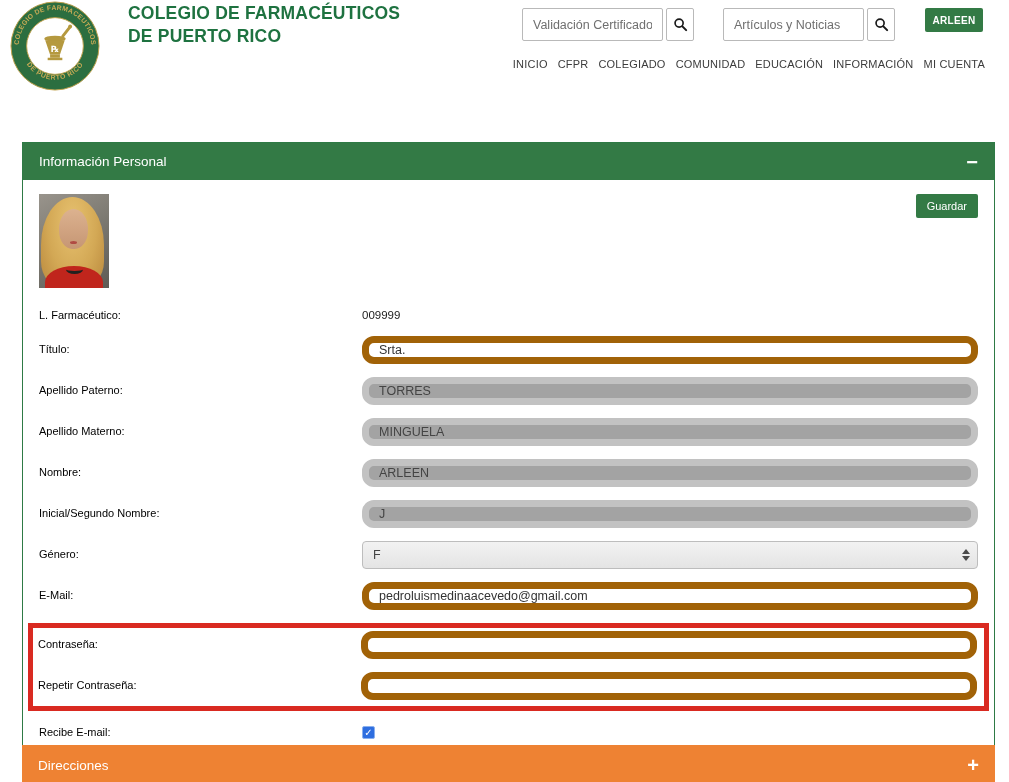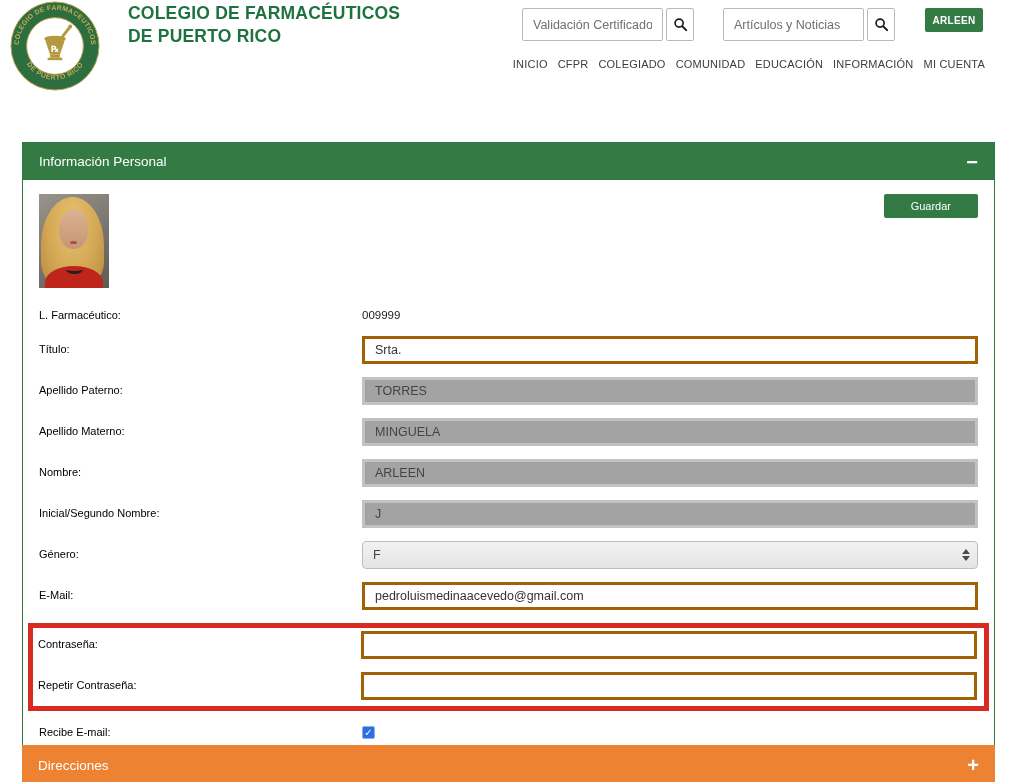--- a/index.html
+++ b/index.html
@@ -18,36 +18,36 @@
   .search-btn { width:28px; height:33px; margin-left:3px; background:#fff; border:1px solid #b9b9b9; border-radius:2px; display:flex; align-items:center; justify-content:center; cursor:pointer; }
   .logout-btn { position:absolute; left:925px; top:8px; width:58px; height:24px; background:#337a45; color:#fff; border:none; border-radius:2px; font-size:10px; font-weight:bold; font-family:inherit; letter-spacing:0.3px; cursor:pointer; }
   .main-nav { position:absolute; top:58px; right:24px; display:flex; gap:10px; }
   .main-nav a { font-size:11px; color:#3c3c3c; text-decoration:none; letter-spacing:0.2px; }
 
   
   .panel { position:absolute; left:22px; top:142px; width:973px; height:613px; border:1px solid #2e7a45; background:#fff; }
   .panel-head { height:37px; background:#337a45; color:#fff; display:flex; align-items:center; justify-content:space-between; padding:0 16px; font-size:13.5px; cursor:pointer; }
   .panel-head .toggle { font-size:20px; font-weight:bold; line-height:20px; }
   .panel-body { padding:14px 16px 10px; }
-  .save-btn { float:right; background:#337a45; color:#fff; border:none; border-radius:2px; font-size:11px; font-family:inherit; padding:6px 27px; cursor:pointer; }
+  .save-btn { float:right; background:#337a45; color:#fff; border:none; border-radius:2px; font-size:11px; font-family:inherit; padding:6px 11px; cursor:pointer; }
 
   
   .photo { position:relative; width:70px; height:94px; overflow:hidden; margin-bottom:14px; background:linear-gradient(150deg,#99948c 0%,#7d7a72 45%,#5d5b55 100%); }
   .photo .hair { position:absolute; left:2px; top:3px; width:63px; height:92px; background:radial-gradient(ellipse at 50% 28%,#e7c270 0%,#d3a855 55%,#b8873c 100%); border-radius:50% 50% 38% 38% / 52% 52% 30% 30%; }
   .photo .face { position:absolute; left:20px; top:15px; width:29px; height:40px; background:linear-gradient(180deg,#dcb28f,#c69674); border-radius:50% 50% 46% 46%; }
   .photo .lips { position:absolute; left:31px; top:47px; width:7px; height:3px; background:#b04b43; border-radius:50%; }
   .photo .shirt { position:absolute; left:6px; bottom:0; width:58px; height:22px; background:#c0251c; border-radius:55% 55% 0 0 / 80% 80% 0 0; }
   .photo .necklace { position:absolute; left:27px; bottom:14px; width:17px; height:9px; border-bottom:3px solid #22211f; border-radius:50%; }
 
   
   .form-row { display:flex; margin-bottom:13px; }
   .form-label { width:323px; flex:0 0 323px; font-size:11px; font-weight:normal; color:#000; padding-top:7px; }
   .form-control { flex:1; position:relative; }
   .static-value { display:inline-block; font-size:11.5px; color:#1a1a1a; padding-top:7px; }
-  .tbox { width:100%; height:28px; border:3px solid #a16207; border-radius:0; padding:0 10px; font-size:12.5px; color:#333; font-family:inherit; background:#fff; }
+  .tbox { width:100%; height:28px; border:7px solid #a16207; border-radius:12px; padding:0 10px; font-size:12.5px; color:#333; font-family:inherit; background:#fff; }
   .tbox.gray { background:#a3a3a3; border-color:#c2c2c2; color:#444; }
   .selectbox { display:flex; align-items:center; width:100%; height:28px; border:1px solid #bdbdbd; border-radius:4px; padding:0 22px 0 10px; font-size:12.5px; color:#444; background:linear-gradient(180deg,#f2f2f2,#e4e4e4); position:relative; cursor:pointer; }
   .stepper { position:absolute; right:7px; top:50%; transform:translateY(-50%); display:flex; flex-direction:column; gap:2px; }
   .stepper .up { width:0; height:0; border-left:4px solid transparent; border-right:4px solid transparent; border-bottom:5px solid #4a4a4a; }
   .stepper .down { width:0; height:0; border-left:4px solid transparent; border-right:4px solid transparent; border-top:5px solid #4a4a4a; }
 
   .highlight-box { border:5px solid #d92a21; margin:0 -11px 8px; padding:3px 7px 6px 5px; }
   .highlight-box .form-row:last-child { margin-bottom:0; }
 
   .checkbox { display:inline-block; width:13px; height:13px; background:#2e6ee0; border:1px solid #8ab0ee; border-radius:2px; color:#fff; font-size:10px; line-height:12px; text-align:center; margin-top:7px; cursor:pointer; }

